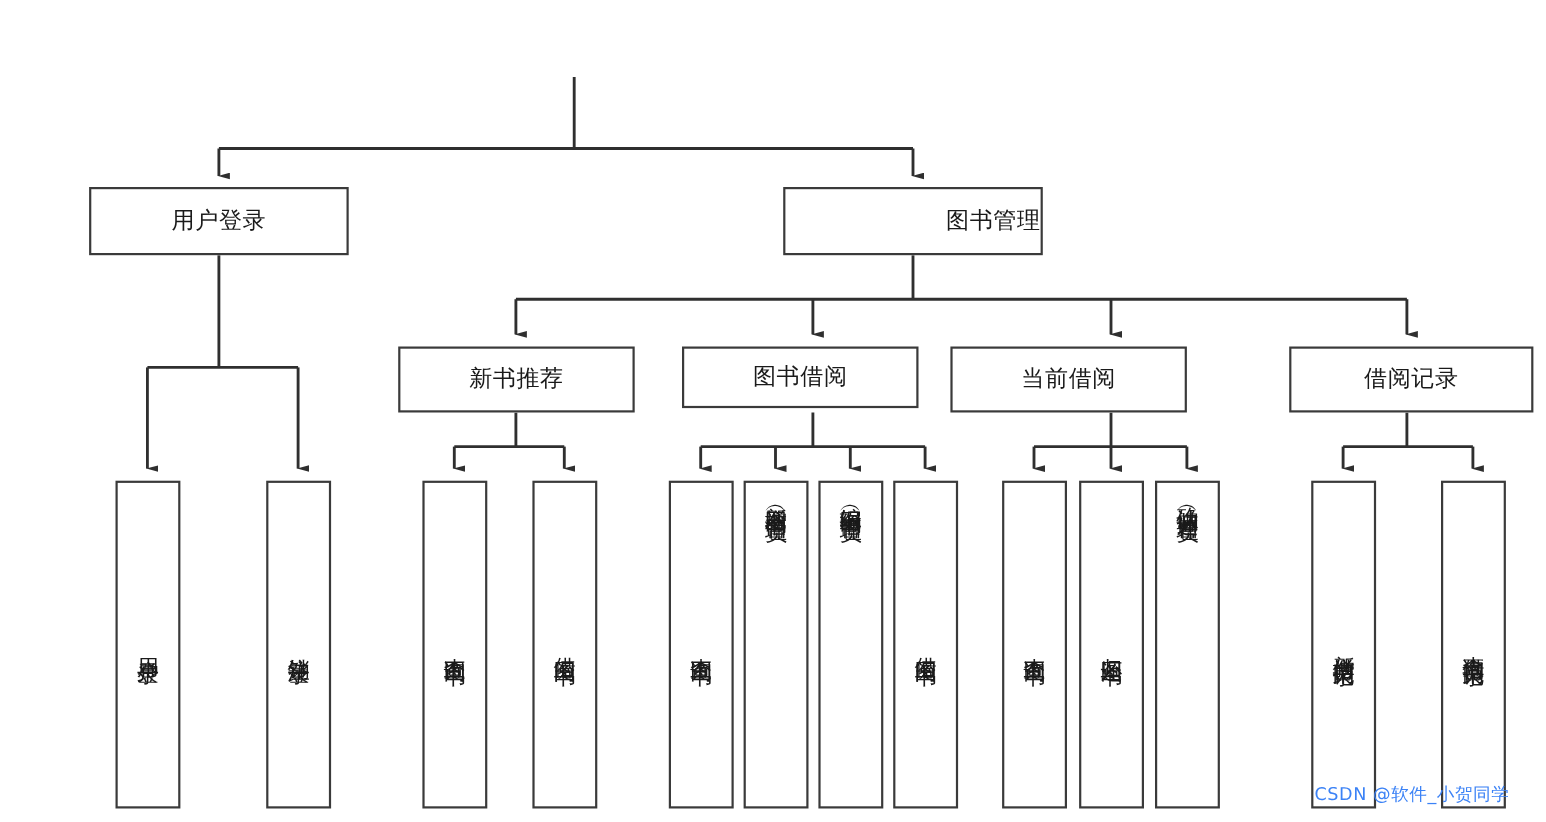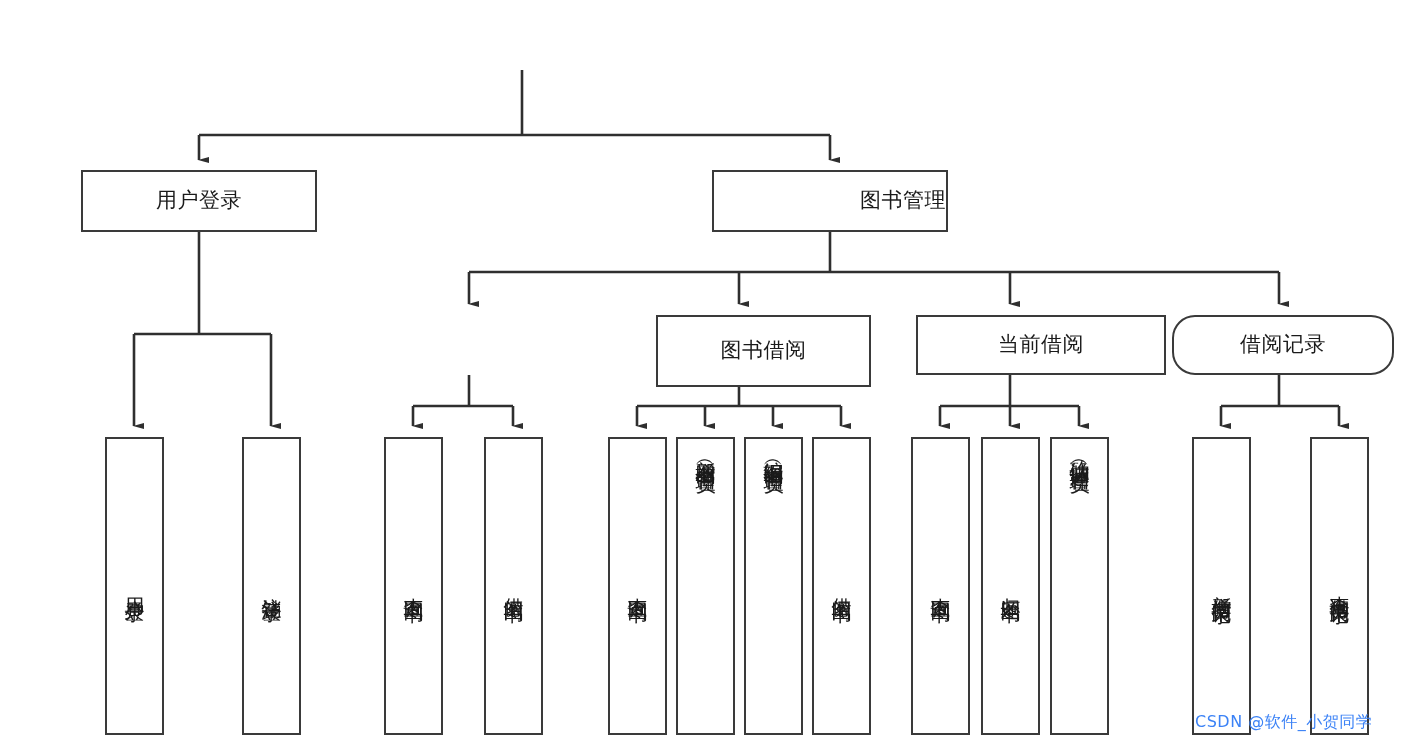--- a/index.html
+++ b/index.html
@@ -136,27 +136,30 @@
   </svg>
 
 
   <div class="node horiz" style="left:81px; top:170px; width:236px; height:62px;">
     <span class="node-label">用户登录</span>
   </div>
   <div class="node horiz" style="left:712px; top:170px; width:236px; height:62px;justify-content:flex-end;">
     <span class="node-label">图书管理</span>
   </div>
 
-  <div class="node horiz" style="left:656px; top:315px; width:215px; height:72px;">
+  <div class="node horiz" style="left:362px; top:315px; width:215px; height:60px;">
+    <span class="node-label">新书推荐</span>
+  </div>
+  <div class="node horiz" style="left:620px; top:315px; width:215px; height:56px;">
     <span class="node-label">图书借阅</span>
   </div>
-  <div class="node horiz" style="left:916px; top:315px; width:250px; height:60px;">
+  <div class="node horiz" style="left:864px; top:315px; width:215px; height:60px;">
     <span class="node-label">当前借阅</span>
   </div>
-  <div class="node horiz" style="left:1172px; top:315px; width:222px; height:60px;border-radius:23px;">
+  <div class="node horiz" style="left:1172px; top:315px; width:222px; height:60px;">
     <span class="node-label">借阅记录</span>
   </div>
 
   <div class="node vert center-v" style="left:105px; top:437px; width:59px; height:298px;">
     <span class="node-label">用户登录</span>
   </div>
   <div class="node vert center-v" style="left:242px; top:437px; width:59px; height:298px;">
     <span class="node-label">注销登录</span>
   </div>
 

